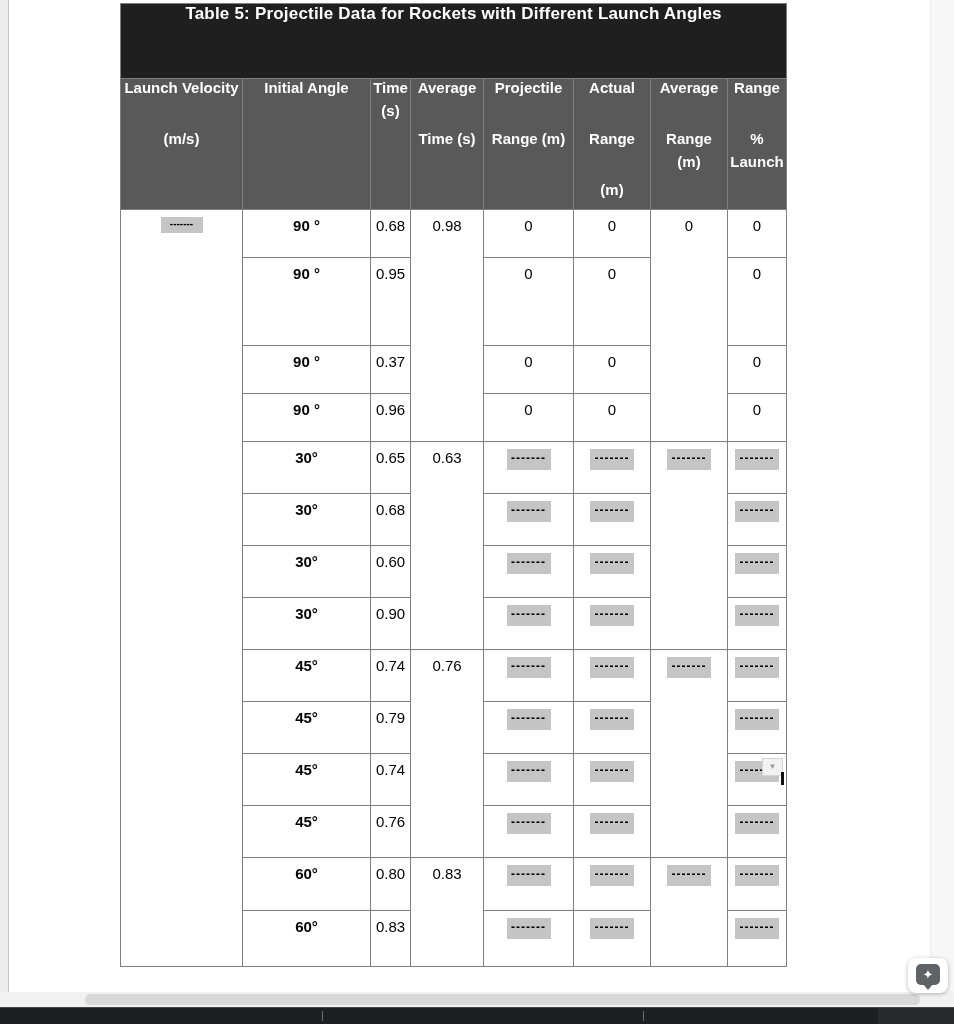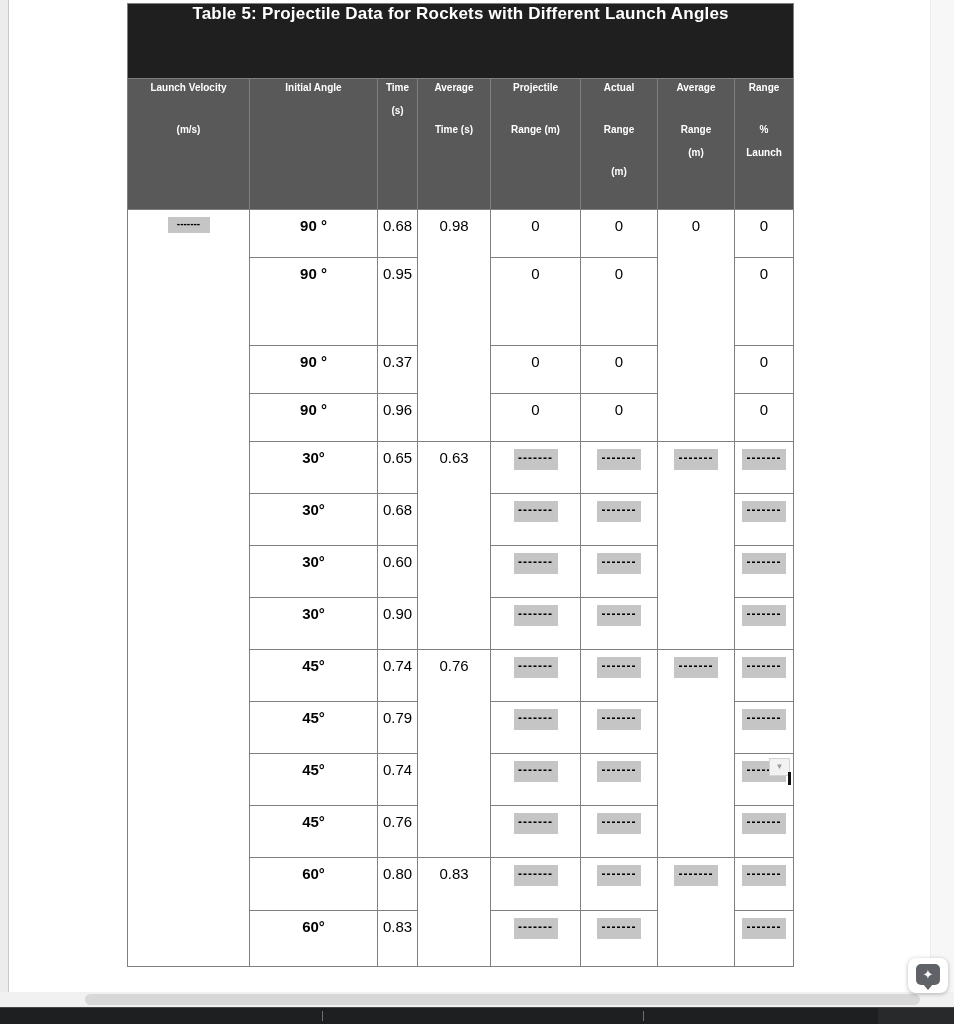--- a/index.html
+++ b/index.html
@@ -3,35 +3,35 @@
 <meta charset="utf-8">
 <style>
   html,body{margin:0;padding:0;}
   body{
     width:954px;height:1024px;position:relative;overflow:hidden;
     background:#f7f7f7;font-family:"Liberation Sans",sans-serif;
   }
   .left-strip{position:absolute;left:0;top:0;width:8px;height:992px;background:#ececec;border-right:1px solid #c9c9c9;}
   .page{position:absolute;left:9px;top:0;width:921px;height:992px;background:#ffffff;border-right:1px solid #ededed;}
 
-  table.doc-table{position:absolute;left:118px;top:3px;width:666px;border-collapse:collapse;table-layout:fixed;}
+  table.doc-table{position:absolute;left:111px;top:3px;width:666px;border-collapse:collapse;table-layout:fixed;}
   .doc-table td{border:1px solid #7f7f7f;padding:0;overflow:hidden;}
 
   .title-cell{
     background:#1f1f1f;border:1px solid #1f1f1f;color:#ffffff;
     font-weight:bold;font-size:17px;text-align:center;vertical-align:top;
     height:74px;padding-top:16px;letter-spacing:.2px;
   }
   .hc{
     background:#595959;border:1px solid #494949;color:#ffffff;
-    font-weight:bold;font-size:10px;text-align:center;vertical-align:top;
+    font-weight:bold;font-size:15px;text-align:center;vertical-align:top;
     height:130px;padding-top:9px;
   }
   .hline{line-height:18px;}
-  .hgap{margin-top:24px;}
+  .hgap{margin-top:33px;}
   .htight{margin-top:5px;}
 
   .doc-table tbody td{
     font-size:15px;color:#000;text-align:center;vertical-align:top;padding-top:7px;background:#fff;
   }
   .bold{font-weight:bold;}
   .vmid{vertical-align:middle;padding-top:0;}
   .cell-lv{vertical-align:top;padding-top:6px;}
 
   .ph{

